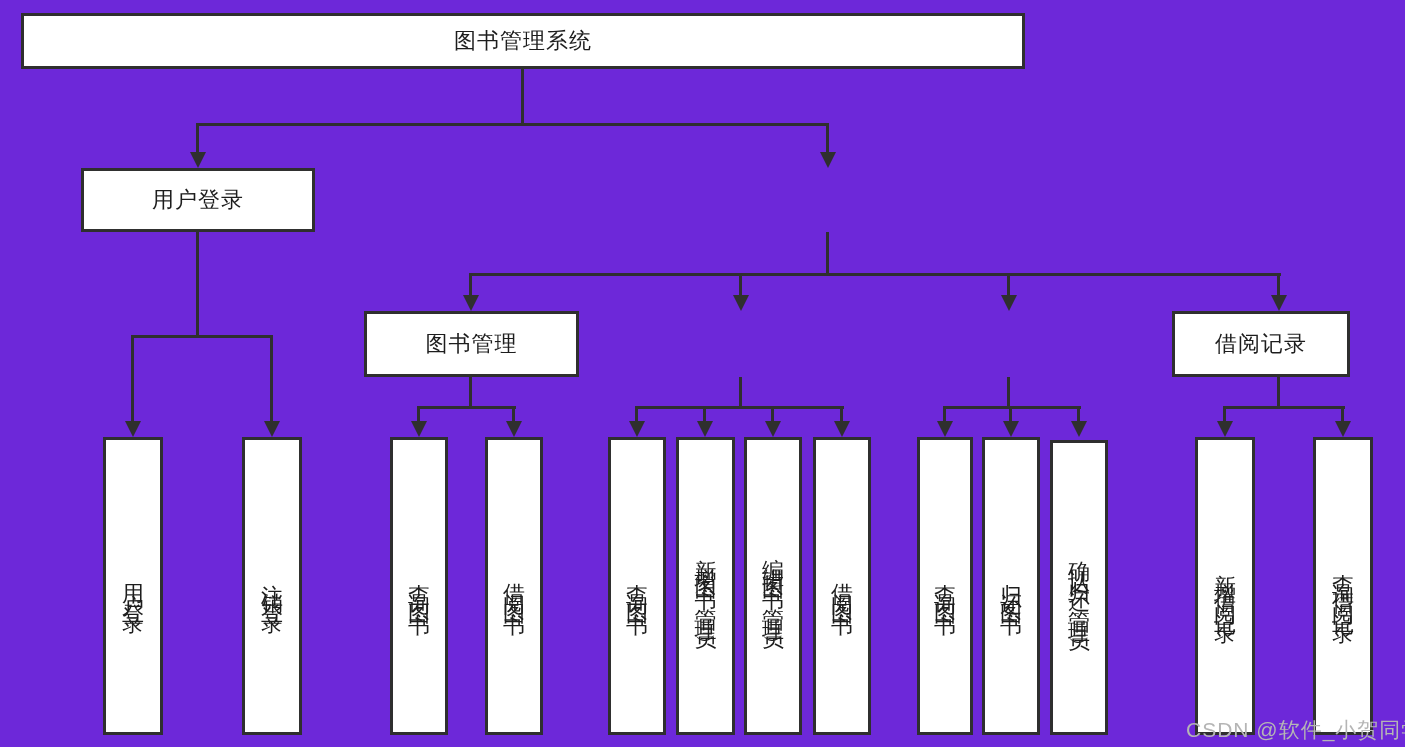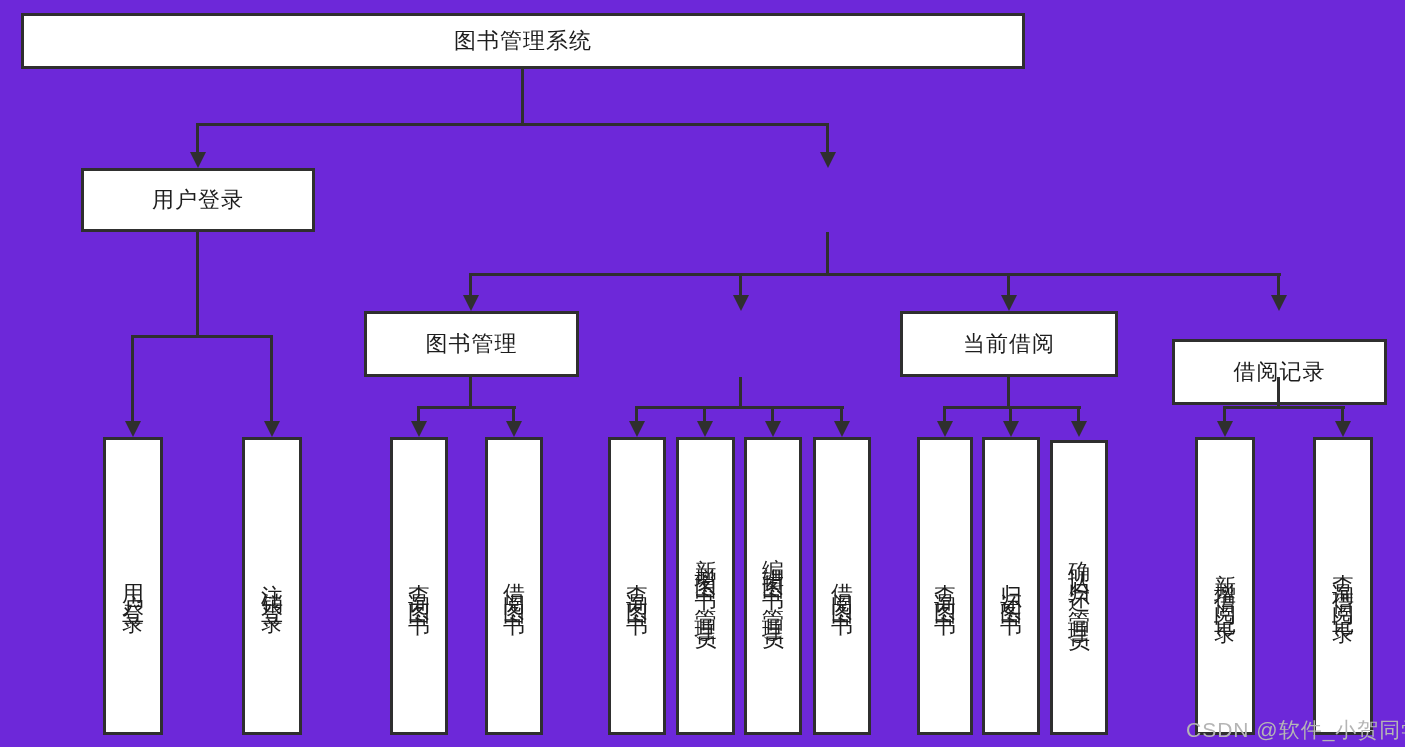--- a/index.html
+++ b/index.html
@@ -88,24 +88,21 @@
   <div class="vline" style="left:739px;top:276px;height:19px;"></div>
   <div class="tri" style="left:733px;top:295px;"></div>
   <div class="vline" style="left:1007px;top:276px;height:19px;"></div>
   <div class="tri" style="left:1001px;top:295px;"></div>
   <div class="vline" style="left:1277px;top:276px;height:19px;"></div>
   <div class="tri" style="left:1271px;top:295px;"></div>
 
   <div class="box" style="left:364px;top:311px;width:215px;height:66px;">
     <span class="hlabel">图书管理</span>
   </div>
-  <div class="box" style="left:900px;top:311px;width:218px;height:66px;">
-    <span class="hlabel">当前借阅</span>
-  </div>
-  <div class="box" style="left:1172px;top:311px;width:215px;height:66px;margin-top:28px;">
+  <div class="box" style="left:1172px;top:311px;width:178px;height:66px;">
     <span class="hlabel">借阅记录</span>
   </div>
 
   <div class="vline" style="left:469px;top:377px;height:32px;"></div>
   <div class="hline" style="left:417px;top:406px;width:99px;"></div>
   <div class="vline" style="left:417px;top:409px;height:13px;"></div>
   <div class="tri" style="left:411px;top:421px;"></div>
   <div class="vline" style="left:512px;top:409px;height:13px;"></div>
   <div class="tri" style="left:506px;top:421px;"></div>
 

